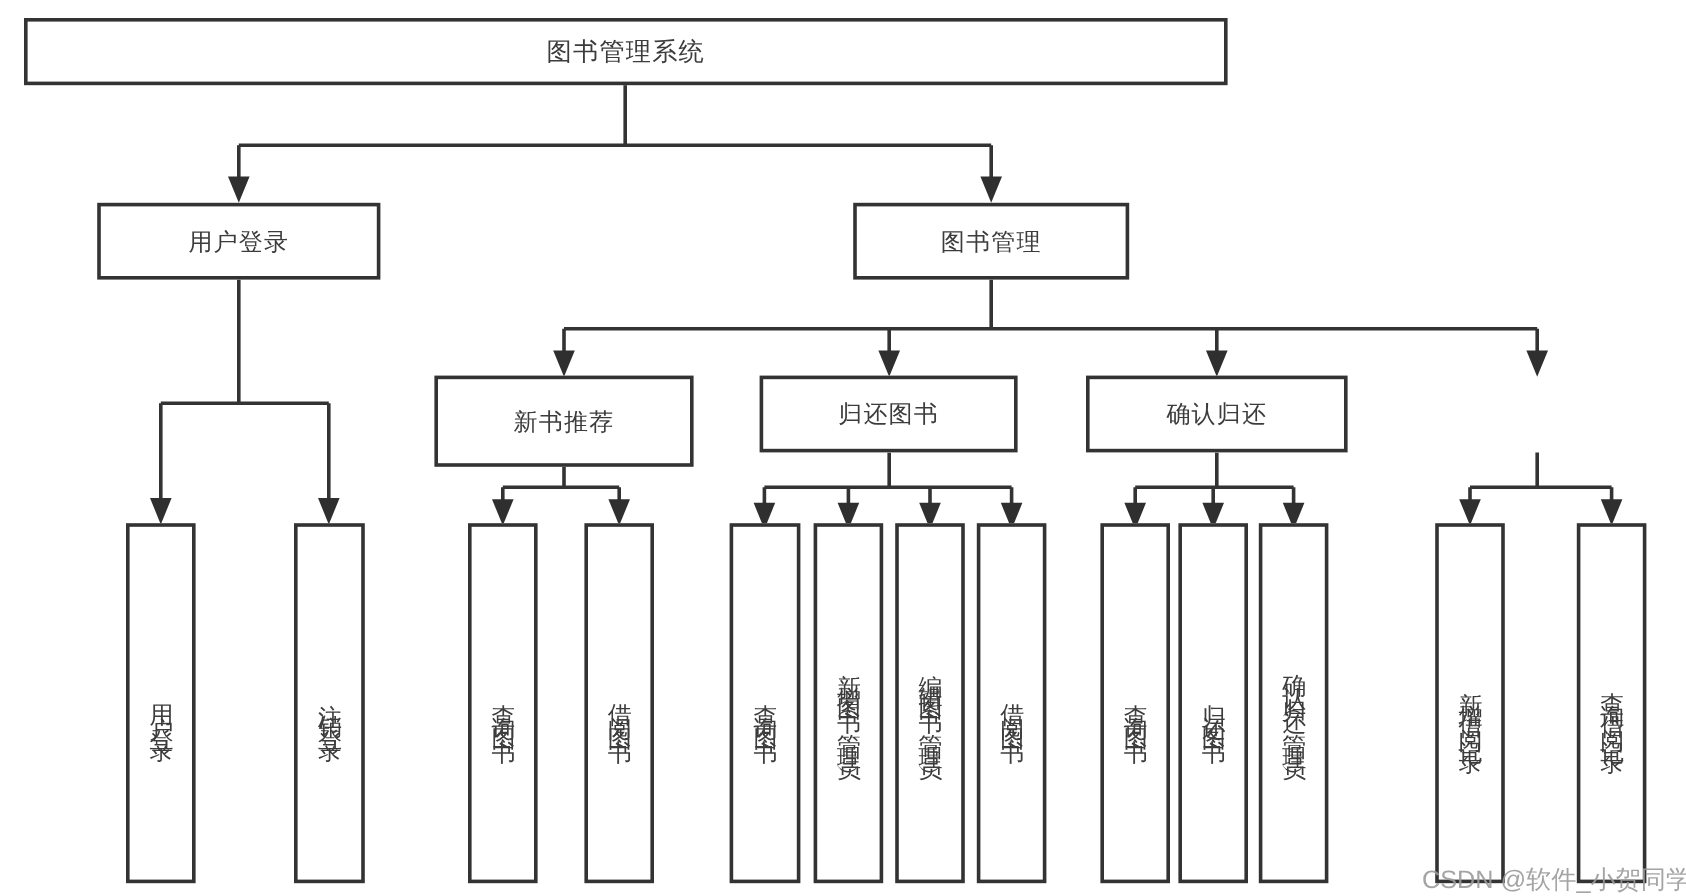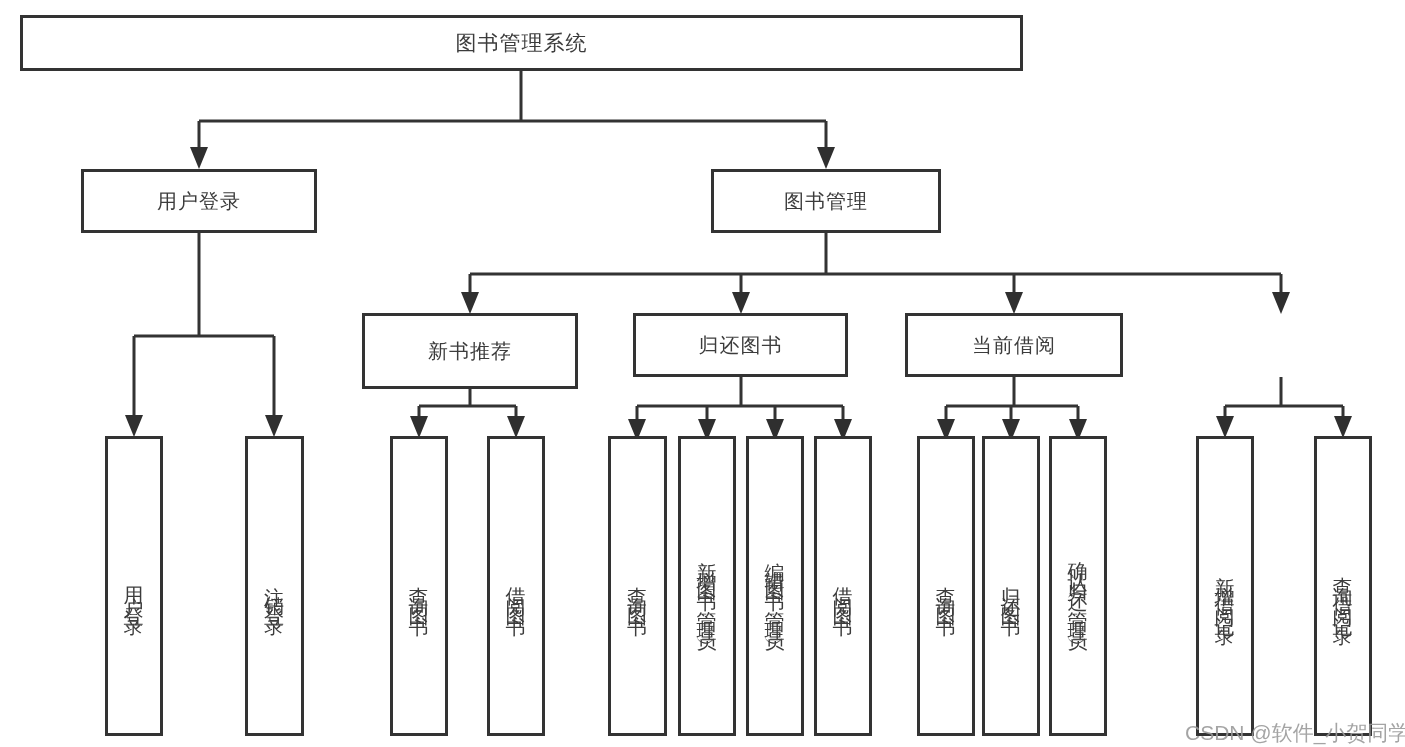--- a/index.html
+++ b/index.html
@@ -91,21 +91,21 @@
     <span>图书管理</span>
   </div>
 
   <div class="node h" style="left:362px;top:313px;width:216px;height:76px">
     <span>新书推荐</span>
   </div>
   <div class="node h" style="left:633px;top:313px;width:215px;height:64px">
     <span>归还图书</span>
   </div>
   <div class="node h" style="left:905px;top:313px;width:218px;height:64px">
-    <span>当前借阅</span>
+    <span>确认归还</span>
   </div>
 
   <div class="node v" style="left:105px;top:436px;width:58px;height:300px">
     <span>用户登录</span>
   </div>
   <div class="node v" style="left:245px;top:436px;width:59px;height:300px">
     <span>注销登录</span>
   </div>
 
   <div class="node v" style="left:390px;top:436px;width:58px;height:300px">

